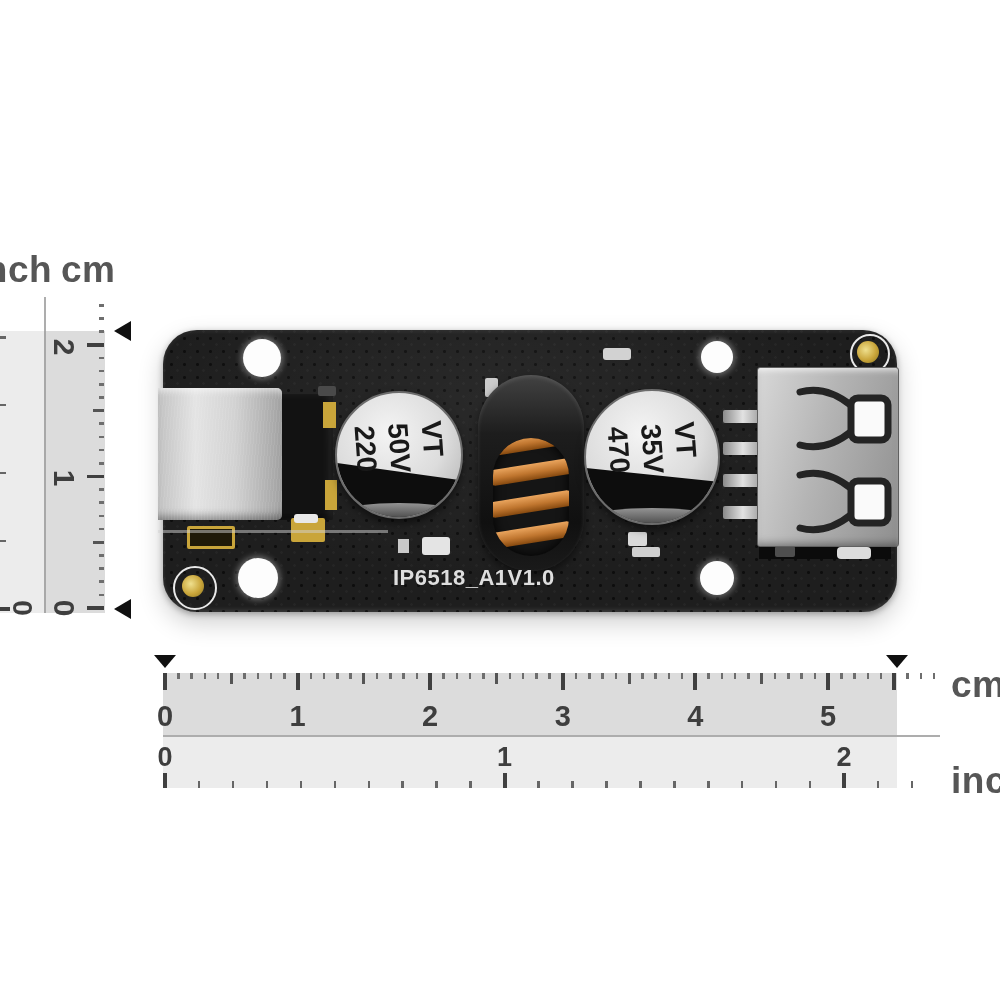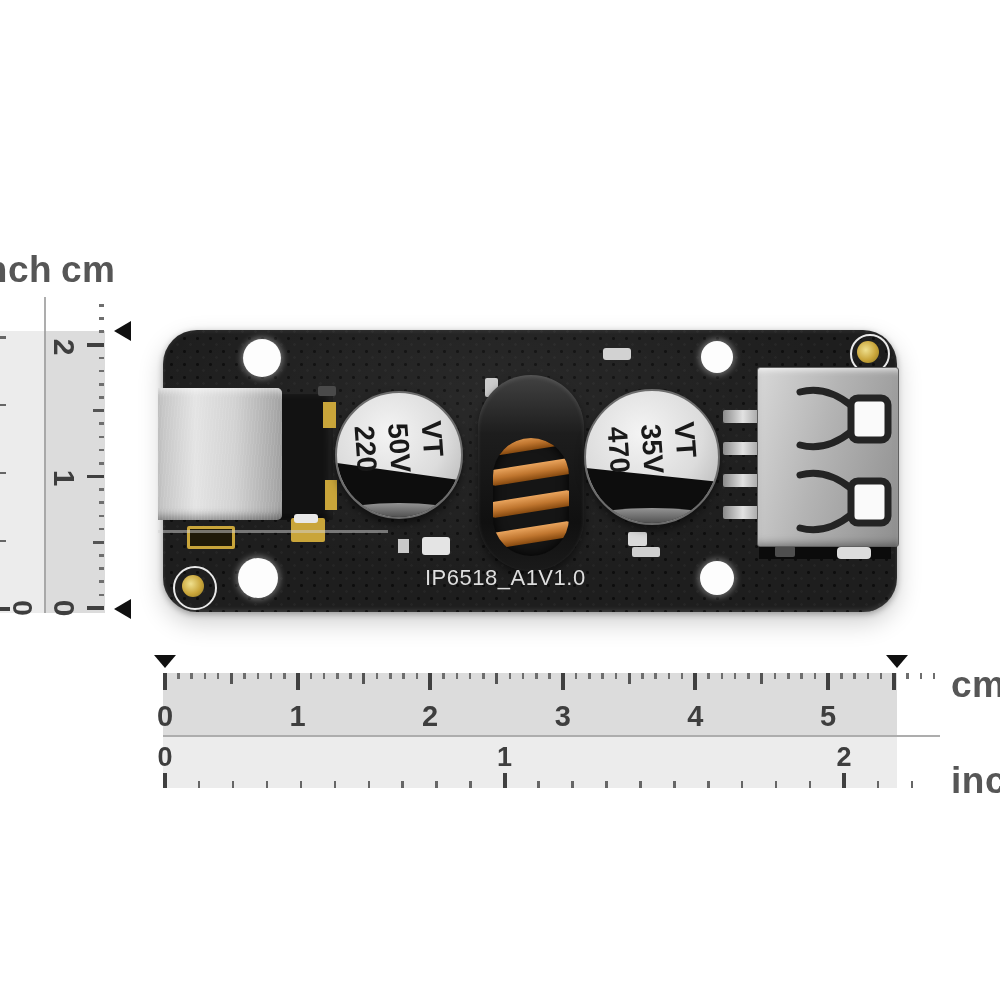--- a/index.html
+++ b/index.html
@@ -36,22 +36,22 @@
        background:radial-gradient(circle at 42% 32%, #f4f4f4, #dcdcdc 52%, #bdbdbd 80%, #a7a7a7);
        box-shadow:0 5px 9px rgba(0,0,0,.5);}
   .cap .sleeve{position:absolute;left:-30%;top:64%;width:160%;height:60%;background:#0d0d0d;}
   .cap .rim{position:absolute;left:9%;bottom:0;width:82%;height:11%;border-radius:50%;
             background:linear-gradient(180deg,#9b9b9b,#555);opacity:.95;}
   .cap .cap-text{position:absolute;left:50%;top:44%;writing-mode:vertical-lr;white-space:pre-line;
             color:#191919;font-weight:bold;font-size:28px;line-height:1.2;letter-spacing:0px;}
   .pin{position:absolute;height:13px;width:36px;border-radius:2px;
        background:linear-gradient(90deg,#8a8a8a,#e2e2e2 55%,#a5a5a5);}
   .pad{position:absolute;}
-  #silk-label{position:absolute;left:230px;top:235px;color:#dedede;font-size:22px;font-weight:normal;
-              letter-spacing:.5px;margin-left:32px;}
+  #silk-label{position:absolute;left:230px;top:235px;color:#dedede;font-size:22px;font-weight:bold;
+              letter-spacing:.5px;}
   .cutout{position:absolute;width:100px;height:67px;}
 </style>
 </head>
 <body>
 <div id="stage">
 
   <div>
     <div class="unit-label" style="left: -26px; top: 249px; white-space: pre-line;">inch</div>
     <div class="unit-label" style="left: 61px; top: 249px; white-space: pre-line;">cm</div>
     <div class="strip" id="v-inch-strip" style="left: 0px; top: 331px; width: 44px; height: 282px; background: rgb(236, 236, 236);"></div>

